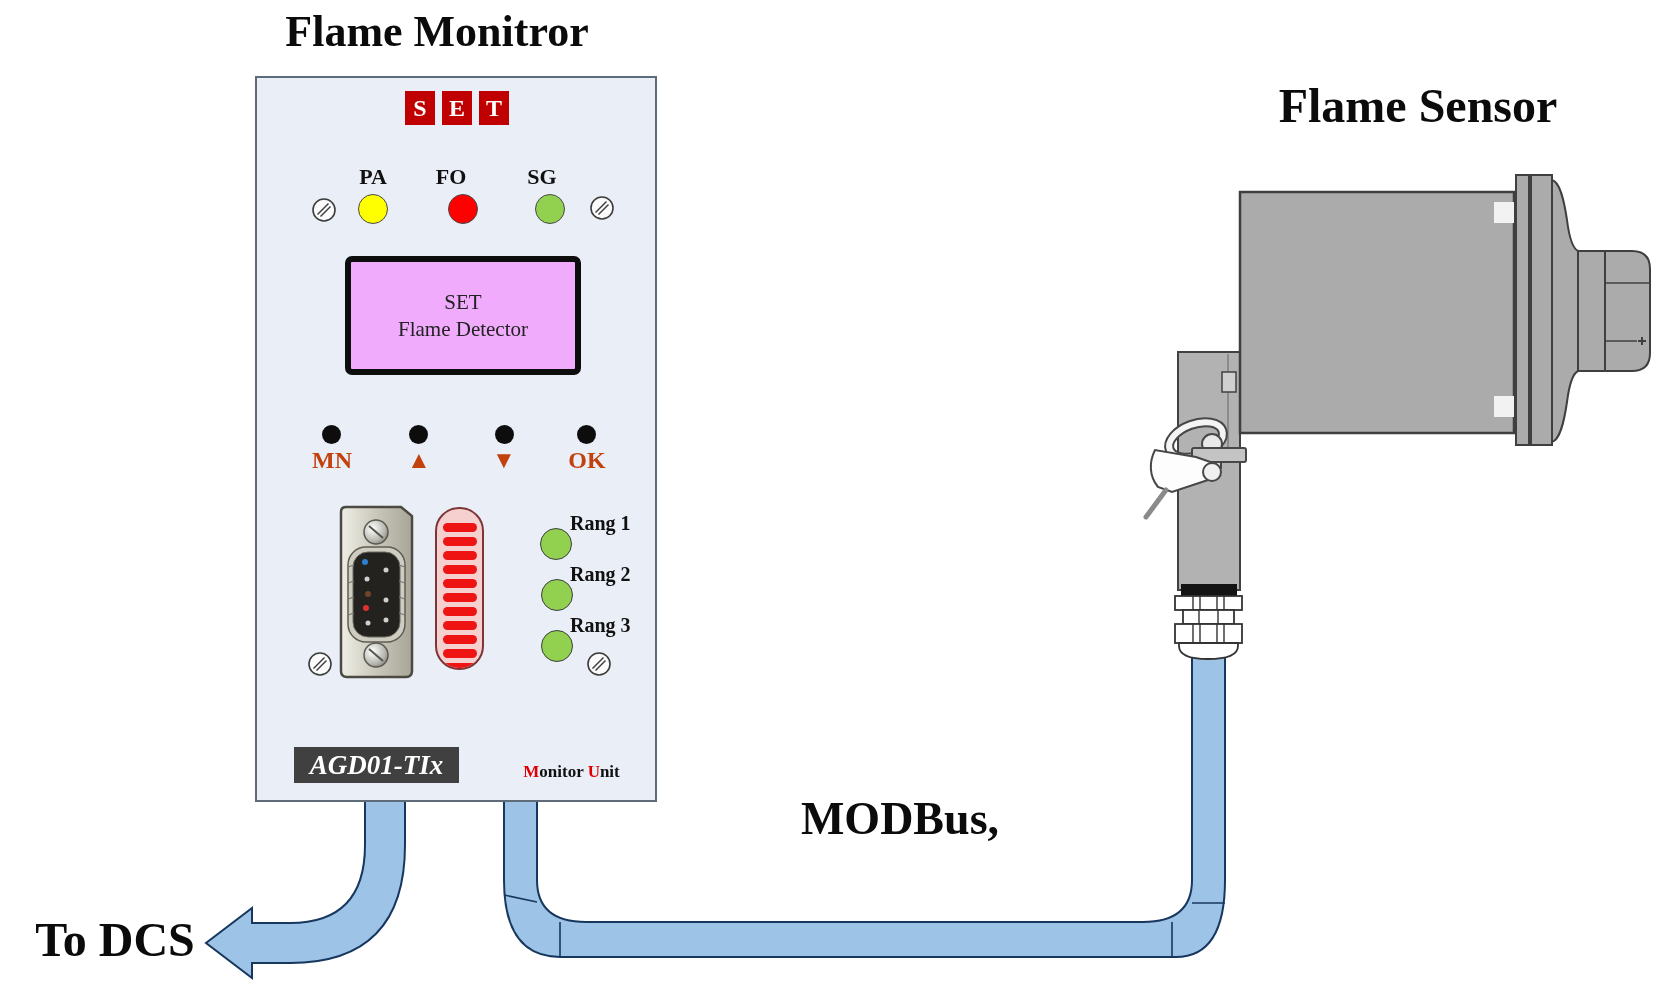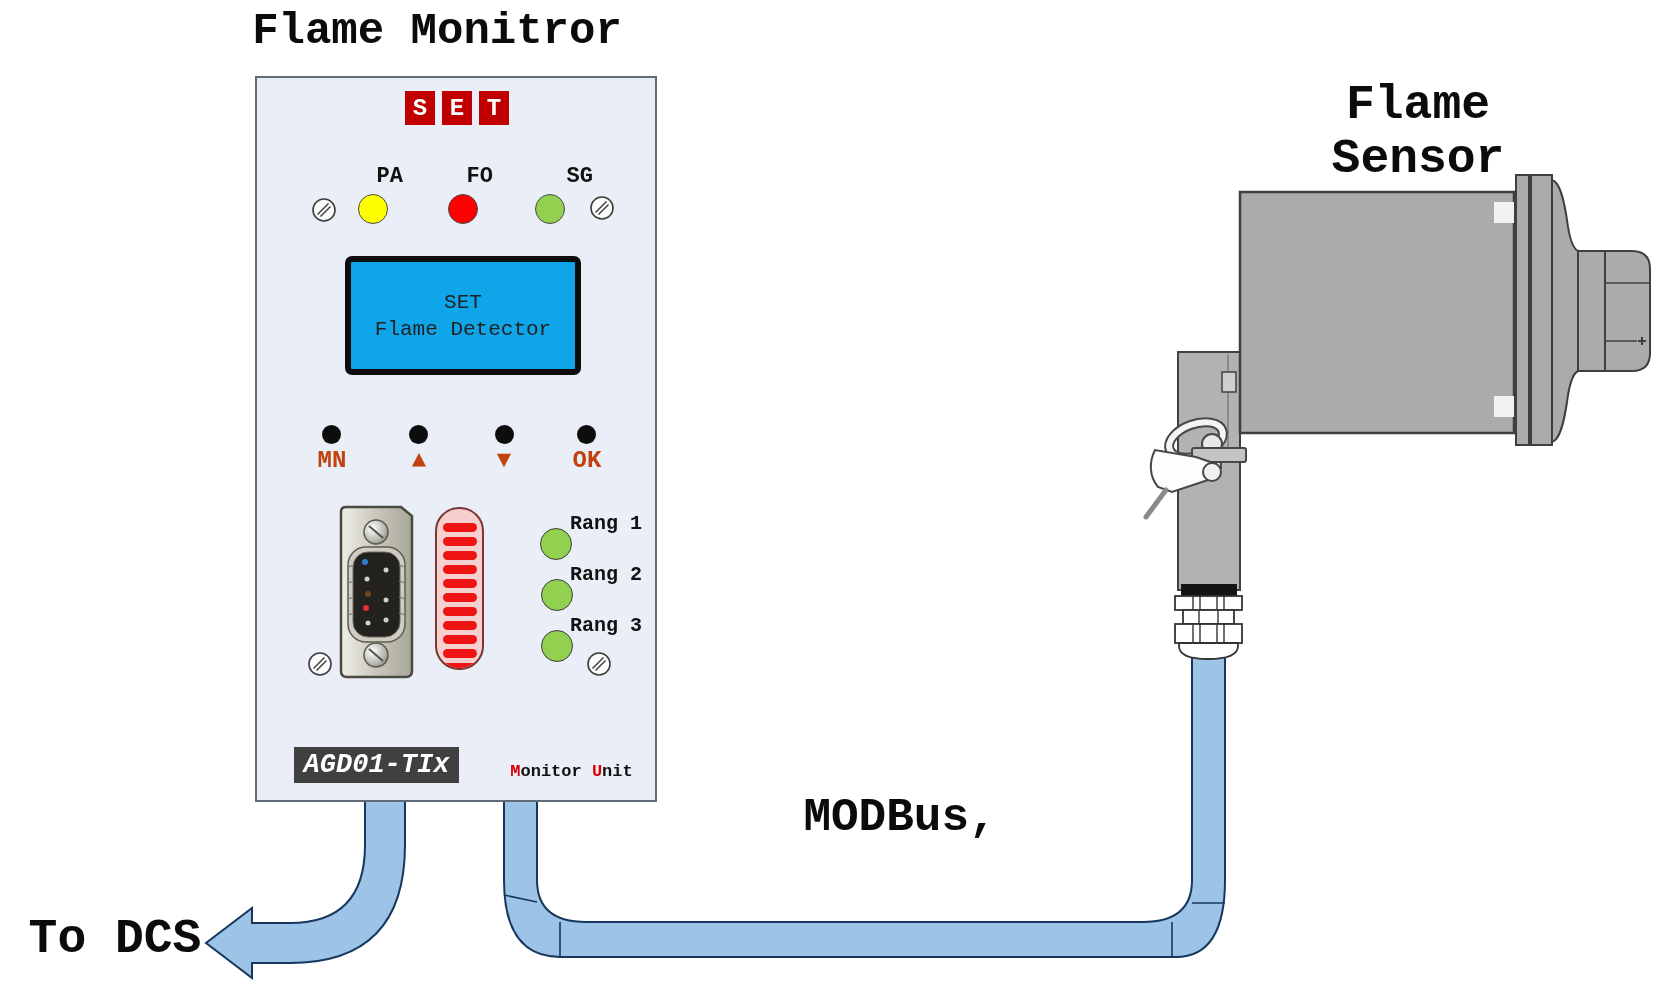--- a/index.html
+++ b/index.html
@@ -1,39 +1,39 @@
 <!DOCTYPE html>
 <html><head>
 <meta charset="utf-8">
 <style>
   html,body { margin:0; padding:0; background:#ffffff; }
   .stage { position:relative; width:1653px; height:990px; background:#ffffff;
-           font-family:Liberation Mono, monospace; overflow:hidden; }
+           font-family:Liberation Serif, serif; overflow:hidden; }
   .abs { position:absolute; }
   svg.bg { position:absolute; left:0; top:0; z-index:1; }
 
   .big-title { position:absolute; z-index:3; font-weight:bold; color:#0b0b0b; text-align:center; }
   .monitor-title { left:237px; top:6px;  width:400px; font-size:44px; }
   .sensor-title  { left:1258px; top:78px; width:320px; font-size:48px; }
   .dcs-label     { left:10px;  top:912px; width:210px; font-size:48px; }
   .bus-label     { left:760px; top:790px; width:280px; font-size:46px; line-height:57px; }
 
   
   .panel { position:absolute; left:255px; top:76px; width:402px; height:726px;
            background:#E9EEF7; border:2px solid #5f6b78; z-index:2; box-sizing:border-box; }
   .brand { position:absolute; left:148px; top:13px; display:flex; gap:7px; }
   .brand .sq { width:30px; height:34px; background:#C00000; color:#ffffff; font-weight:bold;
                font-size:24px; display:flex; align-items:center; justify-content:center; }
-  .led-label { position:absolute; width:60px; text-align:right; font-weight:bold;
+  .led-label { position:absolute; width:60px; text-align:center; font-weight:bold;
                font-size:22px; color:#111; top:86px; }
   .led { position:absolute; width:30px; height:30px; border-radius:50%;
          border:1.5px solid #4a4a4a; top:116px; box-sizing:border-box; }
   .screw { position:absolute; width:26px; height:26px; }
   .lcd { position:absolute; left:88px; top:178px; width:236px; height:119px; box-sizing:border-box;
-         background:#0ea5e9; border:6px solid #0d0d0d; border-radius:7px;
+         background:#f0abfc; border:6px solid #0d0d0d; border-radius:7px;
          display:flex; flex-direction:column; align-items:center; justify-content:center; }
   .lcd div { font-size:21px; color:#222; line-height:27px; }
   .btn-dot { position:absolute; width:19px; height:19px; background:#0d0d0d; border-radius:50%; top:347px; }
   .btn-label { position:absolute; width:70px; top:369px; text-align:center;
                font-weight:bold; font-size:24px; color:#c2410c; }
   .grille { position:absolute; left:178px; top:429px; width:49px; height:163px; box-sizing:border-box;
             background:#F6CFCF; border:2px solid #7f3535; border-radius:24px; overflow:hidden; padding-top:9px; }
   .gbar { width:34px; height:9px; margin:5px auto 0; background:#EE1414; border-radius:5px; }
   .rang-led { position:absolute; width:32px; height:32px; border-radius:50%;
               border:1.5px solid #3f3f3f; box-sizing:border-box; }
@@ -124,22 +124,22 @@
 
   <div class="panel">
 
     <div class="brand">
       <div class="sq">S</div>
       <div class="sq">E</div>
       <div class="sq">T</div>
     </div>
 
     <div class="led-label" style="left:86px">PA</div>
-    <div class="led-label" style="left:176px">FO</div>
-    <div class="led-label" style="left:276px">SG</div>
+    <div class="led-label" style="left:164px">FO</div>
+    <div class="led-label" style="left:255px">SG</div>
     <div class="led" style="left: 101px; background-color: rgb(255, 255, 0);"></div>
     <div class="led" style="left: 191px; background-color: rgb(255, 0, 0);"></div>
     <div class="led" style="left: 278px; background-color: rgb(146, 208, 80);"></div>
 
     <svg class="screw" style="left:54px;top:119px" viewBox="0 0 26 26">
       <circle cx="13" cy="13" r="11" fill="#FBFBFB" stroke="#3D3D3D" stroke-width="1.6"></circle>
       <line x1="6.5" y1="17.5" x2="17.5" y2="6.5" stroke="#3D3D3D" stroke-width="1.5"></line>
       <line x1="9.5" y1="19.5" x2="19.5" y2="9.5" stroke="#3D3D3D" stroke-width="1.5"></line>
     </svg>
     <svg class="screw" style="left:332px;top:117px" viewBox="0 0 26 26">

